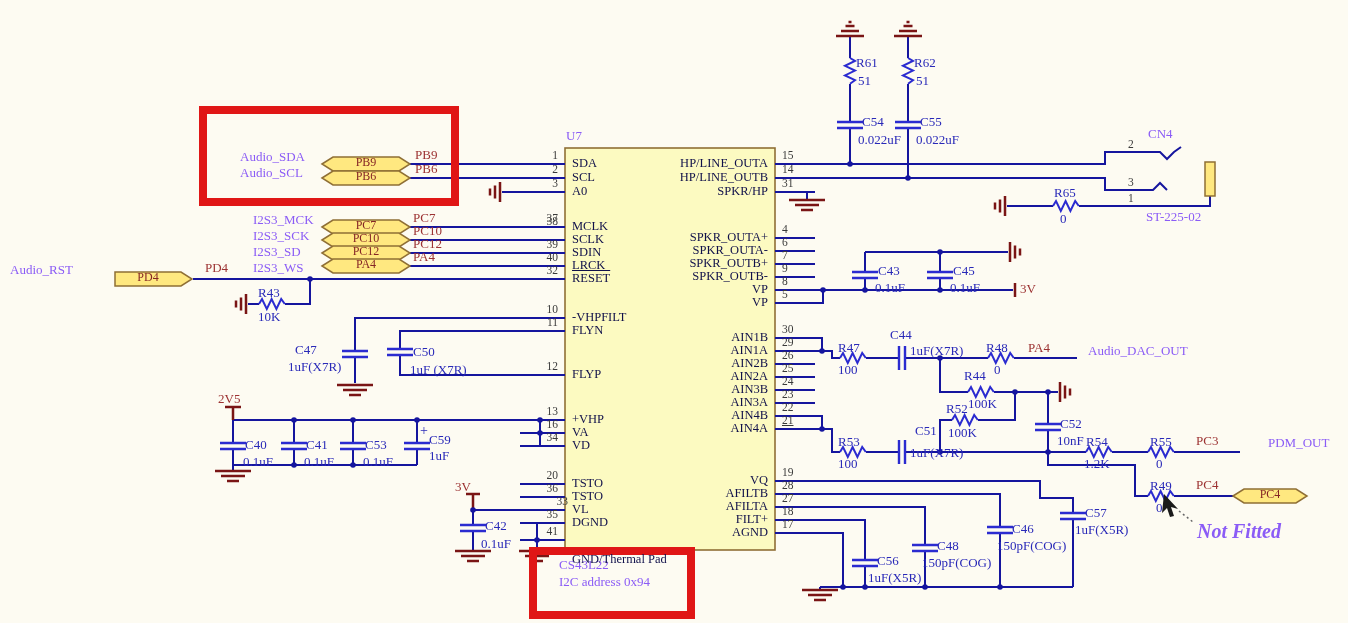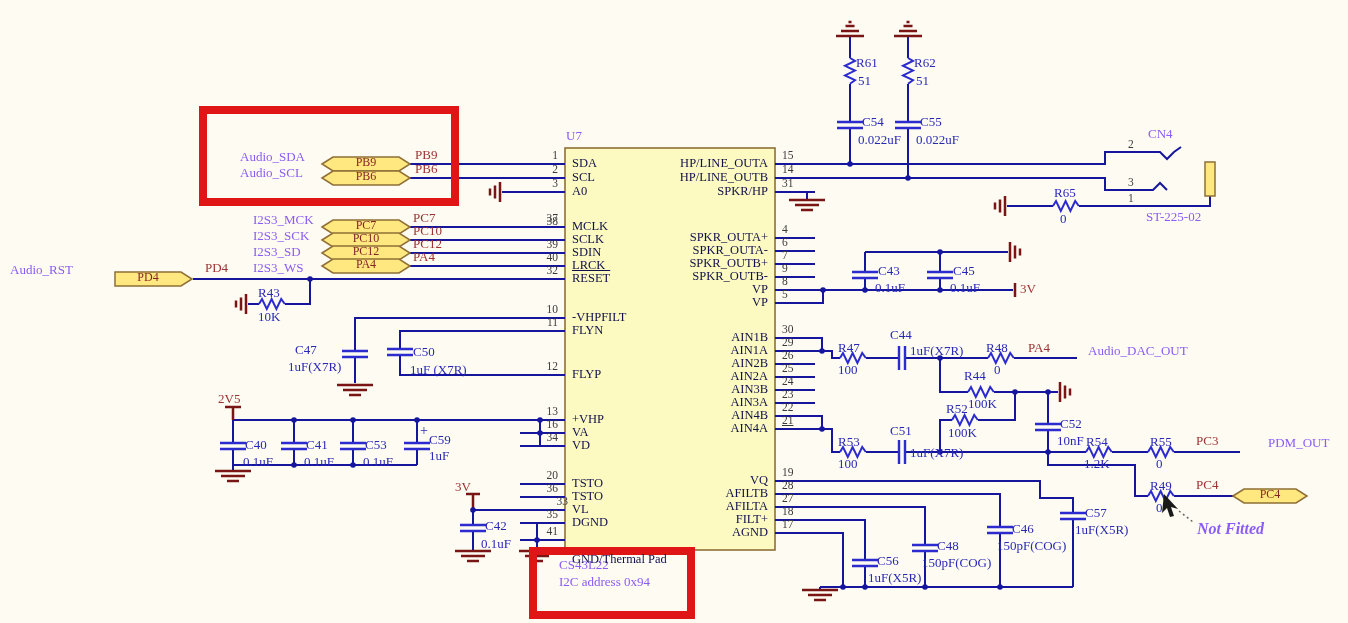--- a/index.html
+++ b/index.html
@@ -266,32 +266,32 @@
       <span class="lb red" style="left: 1028px; top: 341px;">PA4</span>
       <span class="lb navy" style="left: 1088px; top: 344px;">Audio_DAC_OUT</span>
       <span class="lb blue" style="left: 964px; top: 369px;">R44</span>
       <span class="lb blue" style="left: 968px; top: 397px;">100K</span>
       <span class="lb blue" style="left: 946px; top: 402px;">R52</span>
       <span class="lb blue" style="left: 948px; top: 426px;">100K</span>
       <span class="lb blue" style="left: 1060px; top: 417px;">C52</span>
       <span class="lb blue" style="left: 1057px; top: 434px;">10nF</span>
       <span class="lb blue" style="left: 838px; top: 435px;">R53</span>
       <span class="lb blue" style="left: 838px; top: 457px;">100</span>
-      <span class="lb blue" style="left: 890px; top: 424px;">C51</span>
+      <span class="lb blue" style="left: 915px; top: 424px;">C51</span>
       <span class="lb blue" style="left: 910px; top: 446px;">1uF(X7R)</span>
       <span class="lb blue" style="left: 1086px; top: 435px;">R54</span>
       <span class="lb blue" style="left: 1084px; top: 457px;">1.2K</span>
       <span class="lb blue" style="left: 1150px; top: 435px;">R55</span>
       <span class="lb blue" style="left: 1156px; top: 457px;">0</span>
       <span class="lb red" style="left: 1196px; top: 434px;">PC3</span>
       <span class="lb navy" style="left: 1268px; top: 436px;">PDM_OUT</span>
       <span class="lb blue" style="left: 1150px; top: 479px;">R49</span>
       <span class="lb blue" style="left: 1156px; top: 501px;">0</span>
       <span class="lb red" style="left: 1196px; top: 478px;">PC4</span>
-      <span class="lb navy ib" style="left: 1197px; top: 521px; font-size: 16px;">Not Fitted</span>
+      <span class="lb navy ib" style="left: 1197px; top: 521px; font-size: 20px;">Not Fitted</span>
       <span class="lb red" style="left: 218px; top: 392px;">2V5</span>
       <span class="lb blue" style="left: 245px; top: 438px;">C40</span>
       <span class="lb blue" style="left: 243px; top: 455px;">0.1uF</span>
       <span class="lb blue" style="left: 306px; top: 438px;">C41</span>
       <span class="lb blue" style="left: 304px; top: 455px;">0.1uF</span>
       <span class="lb blue" style="left: 365px; top: 438px;">C53</span>
       <span class="lb blue" style="left: 363px; top: 455px;">0.1uF</span>
       <span class="lb blue" style="left: 420px; top: 424px; font-size: 14px;">+</span>
       <span class="lb blue" style="left: 429px; top: 433px;">C59</span>
       <span class="lb blue" style="left: 429px; top: 449px;">1uF</span>

